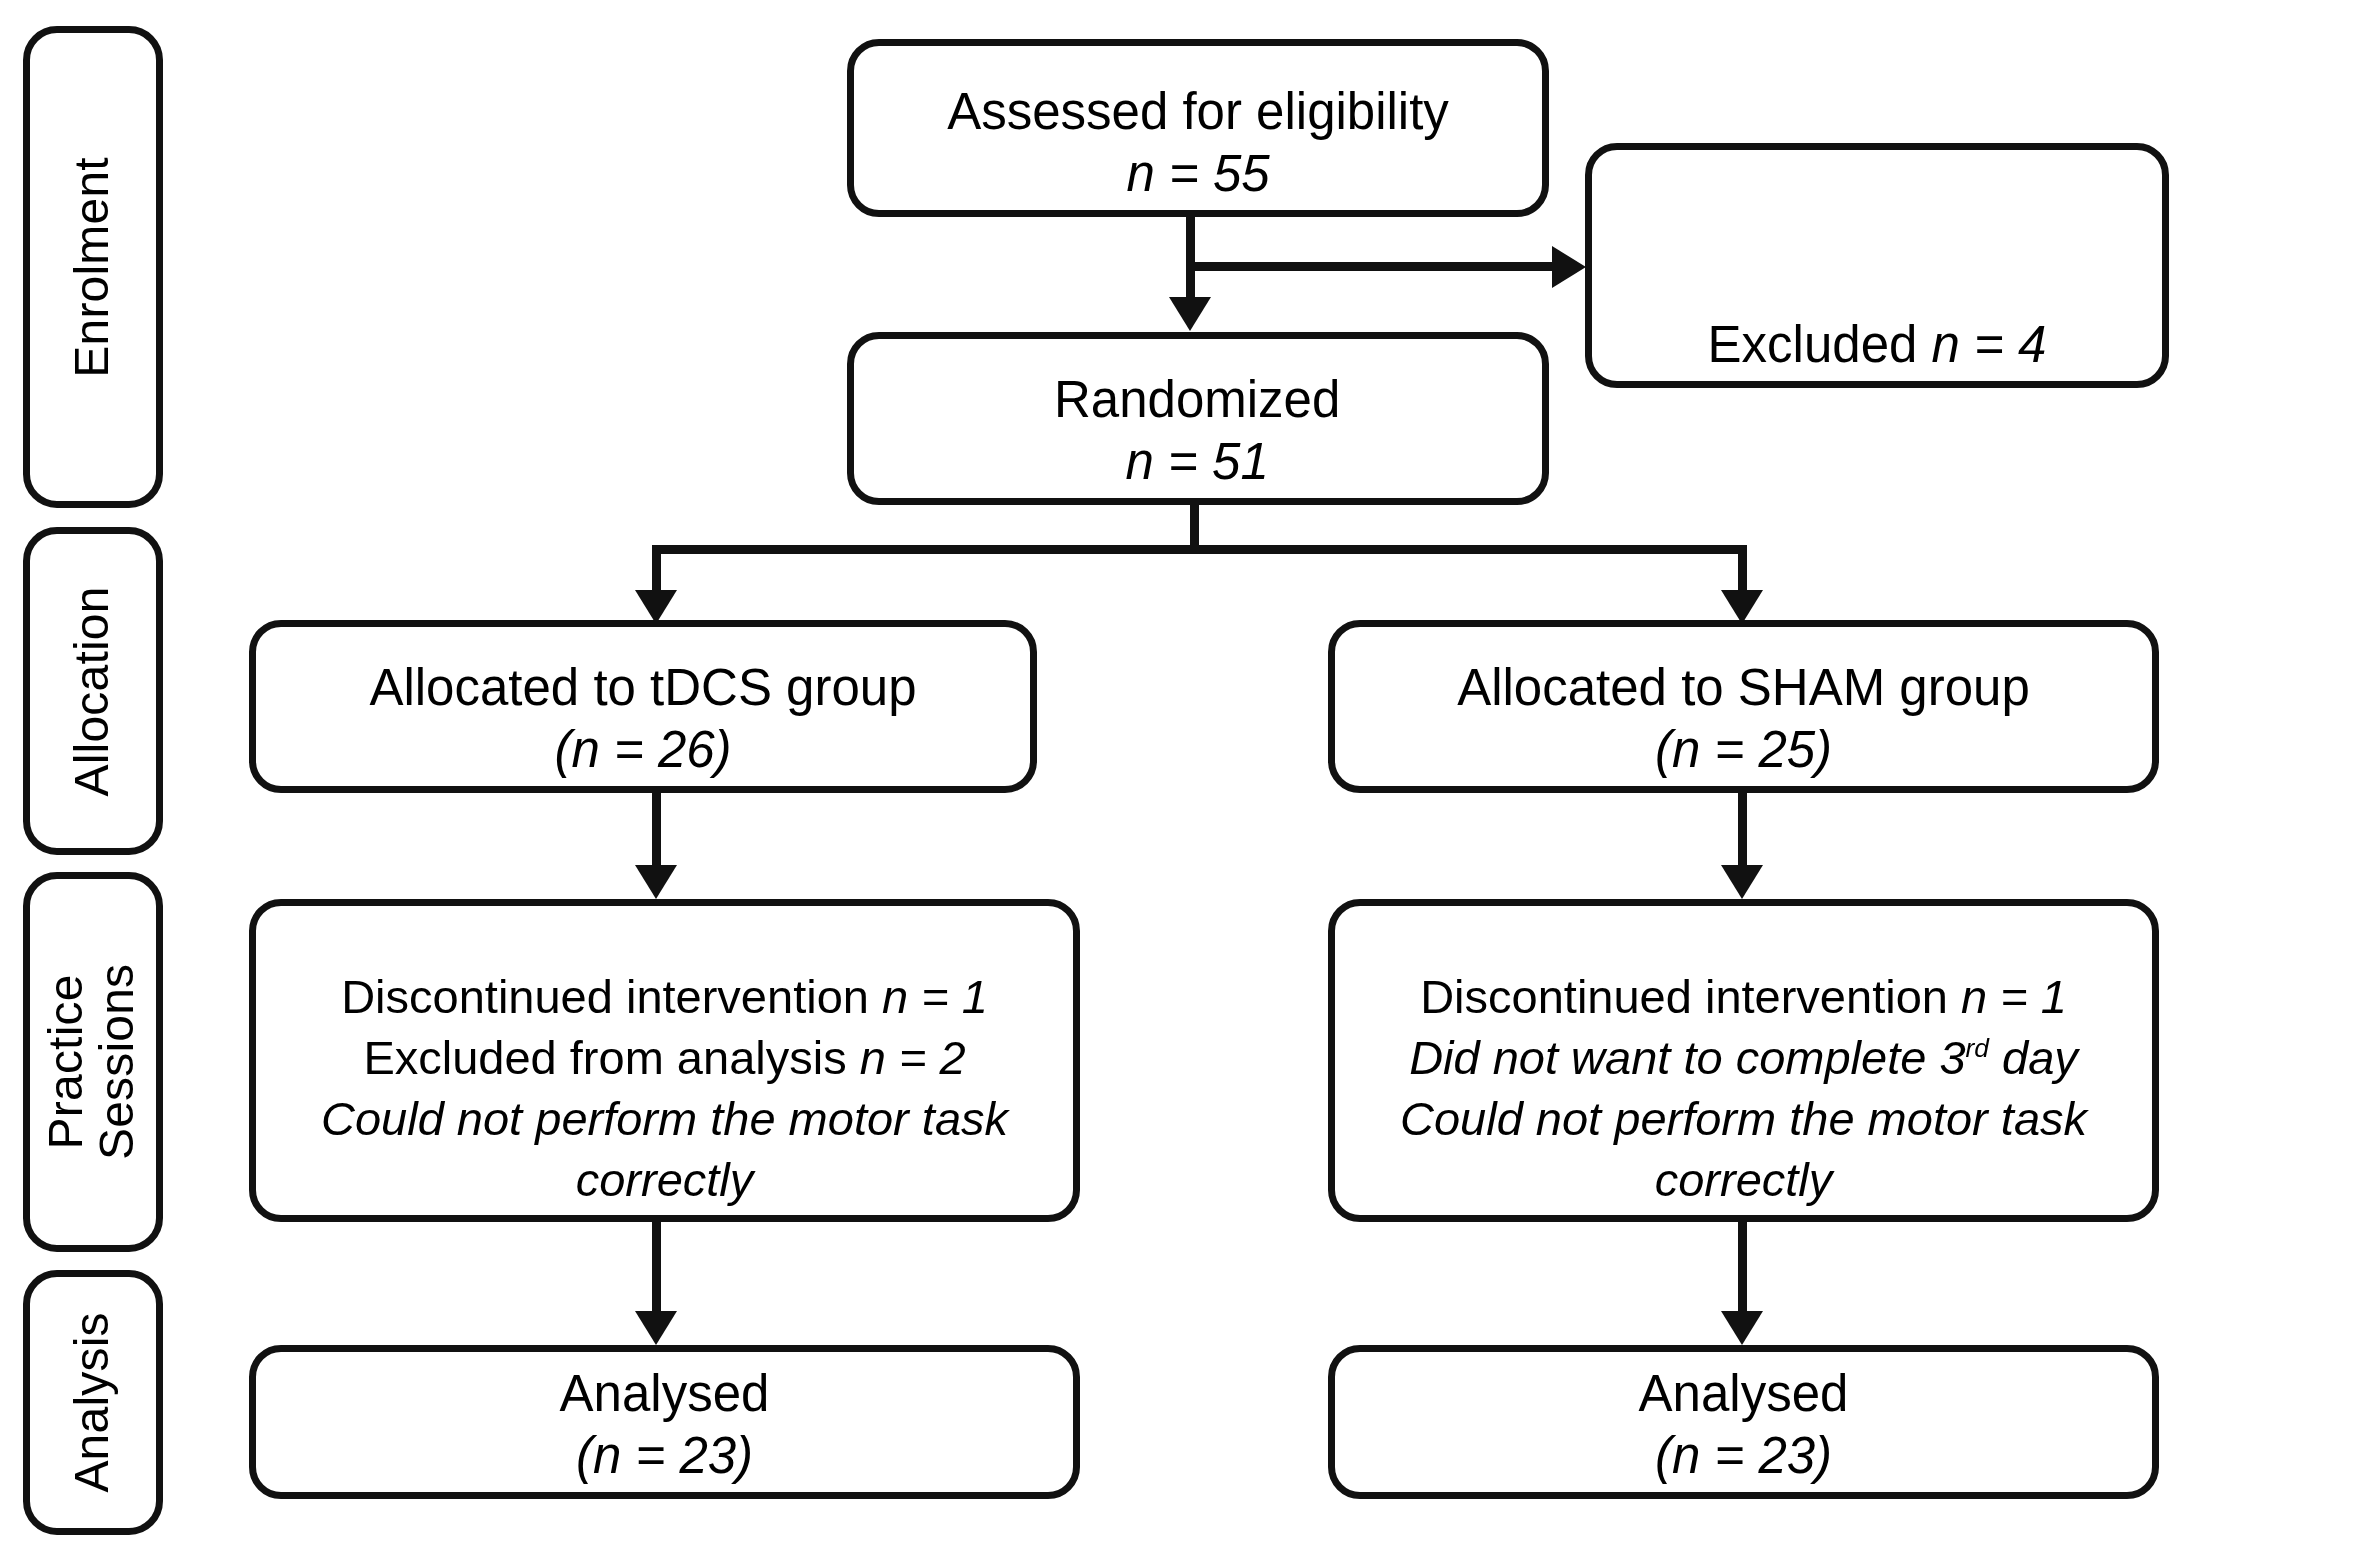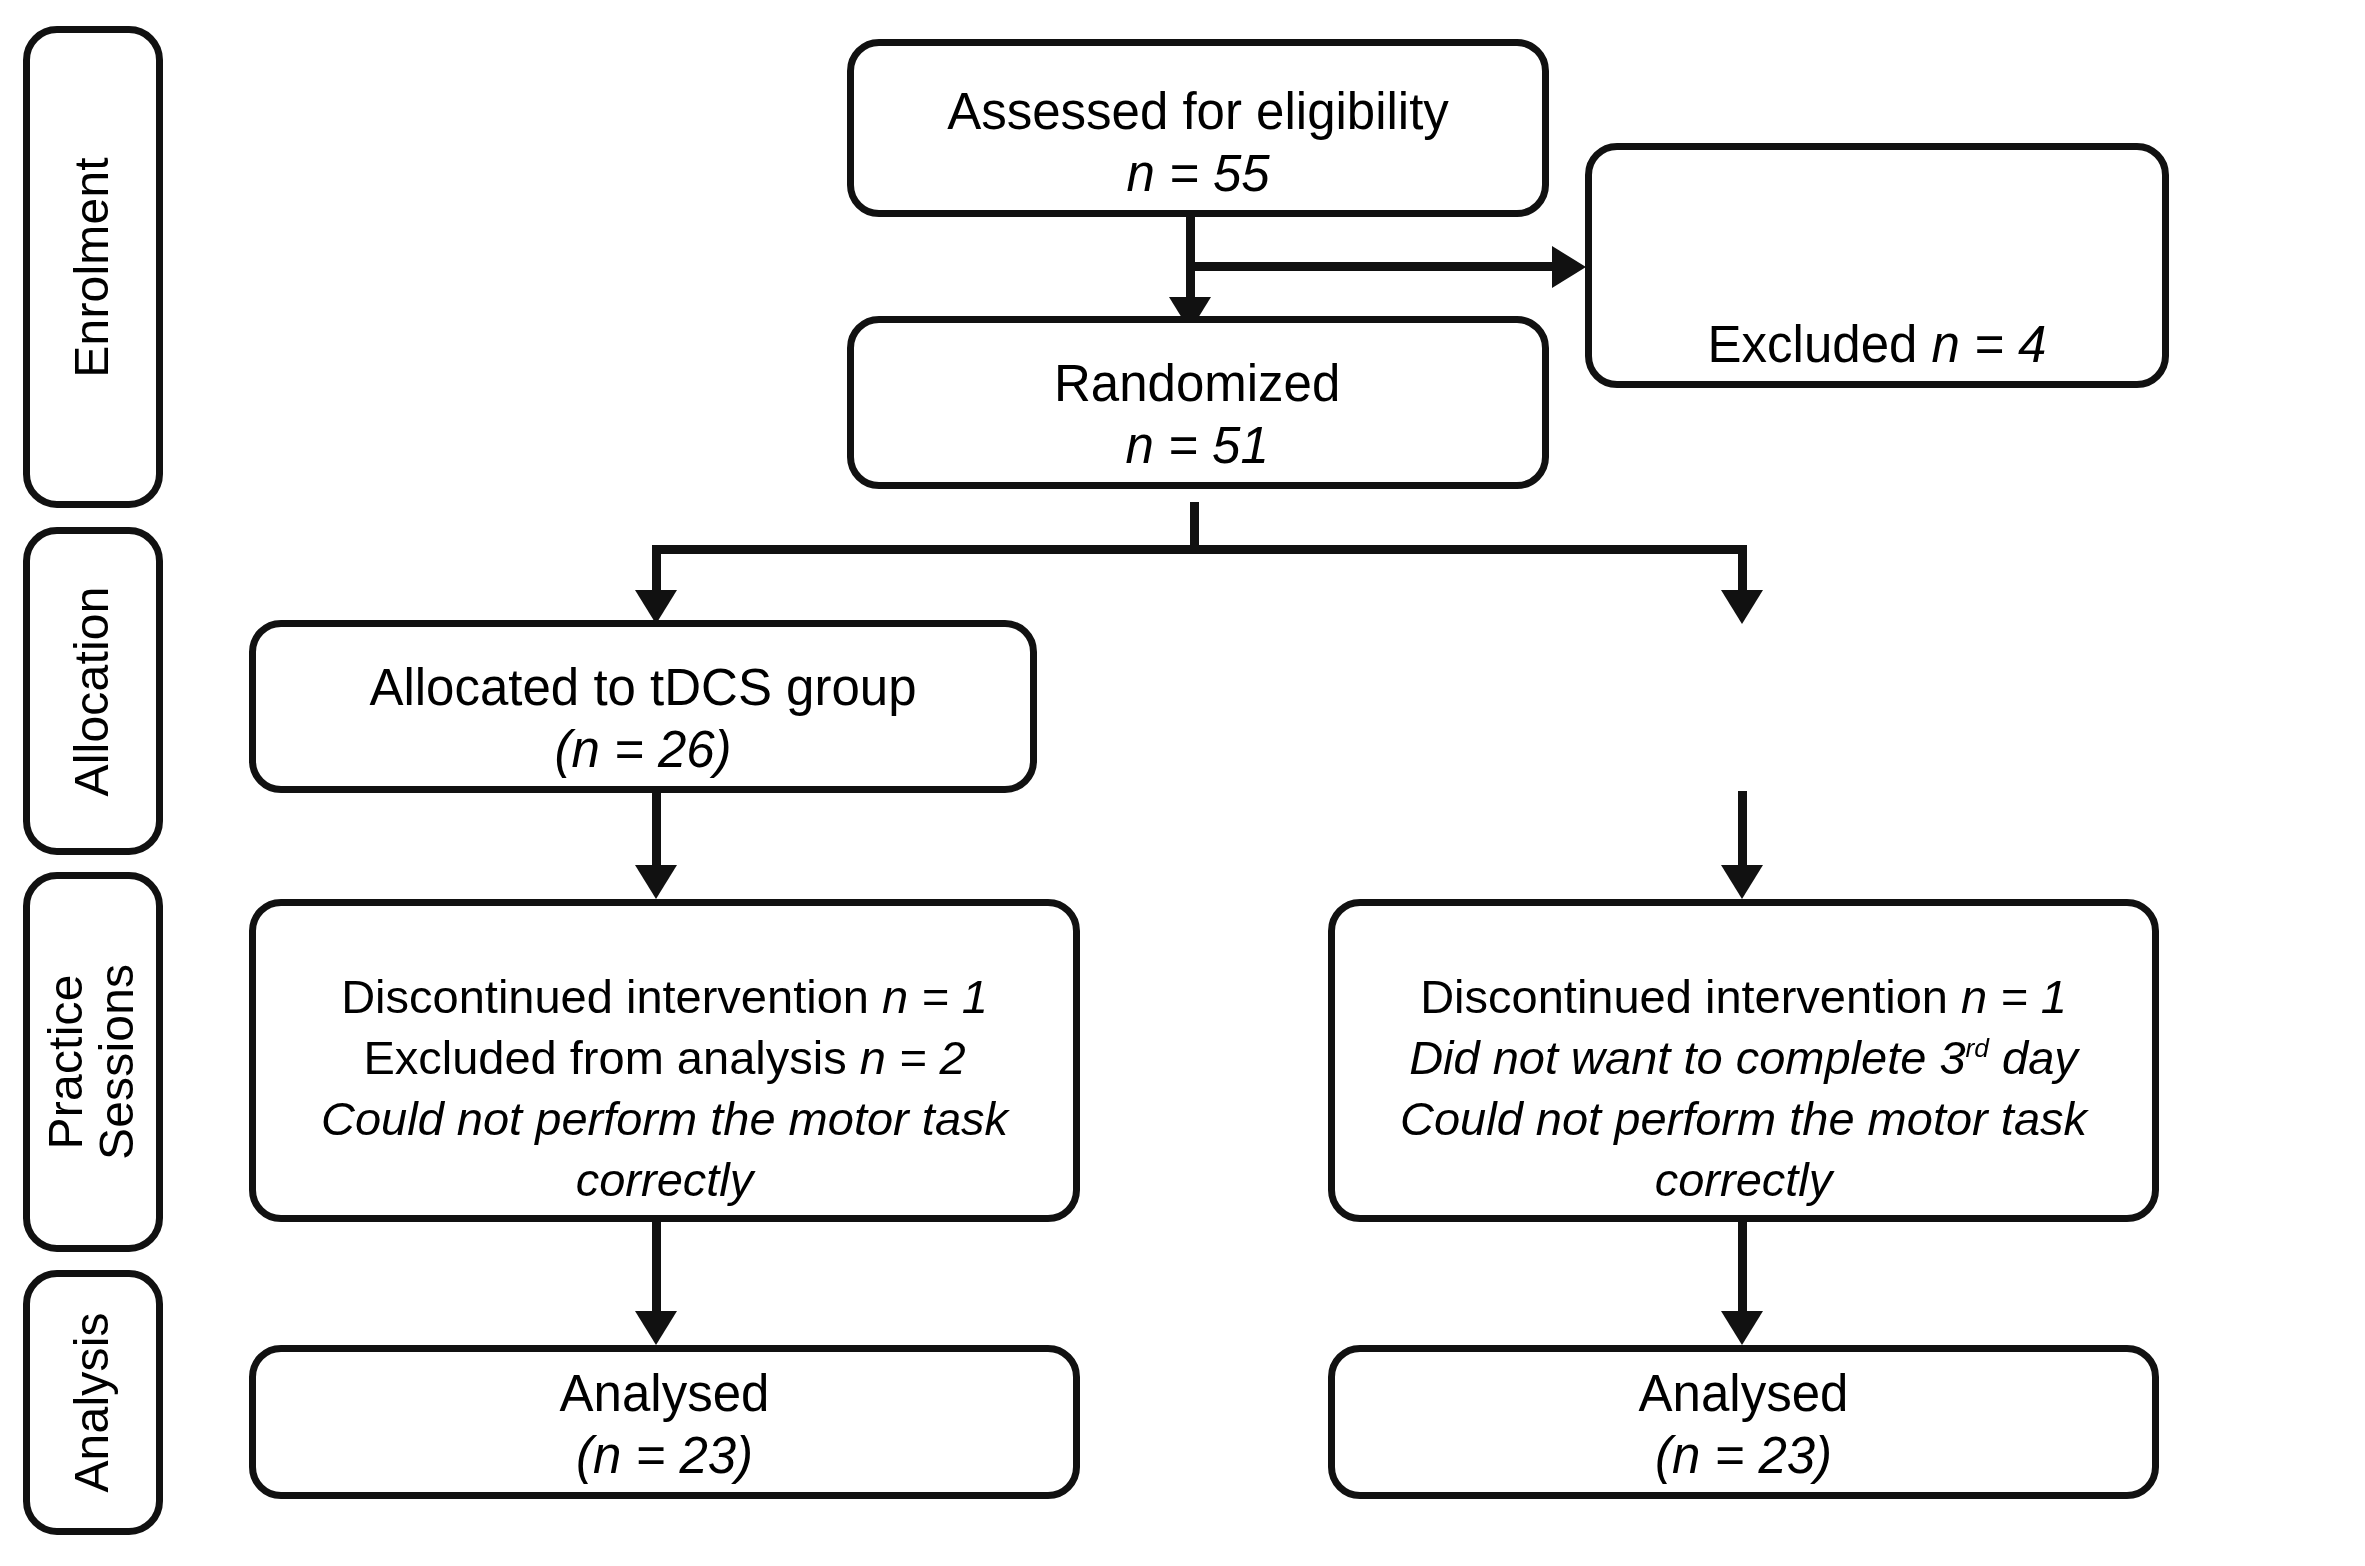--- a/index.html
+++ b/index.html
@@ -133,30 +133,34 @@
 
   <div class="node" style="left:847px; top:39px; width:702px; height:178px;">
     <div class="ln">Assessed for eligibility</div>
     <div class="ln it">n = 55</div>
   </div>
 
   <div class="node" style="left:1585px; top:143px; width:584px; height:245px;">
     <div class="ln"><span>Excluded </span><span class="it">n = 4</span></div>
   </div>
 
-  <div class="node" style="left:847px; top:316px; width:702px; height:173px;padding-left:16px;">
+  <div class="node" style="left:847px; top:332px; width:702px; height:173px;padding-left:16px;">
     <div class="ln">Randomized</div>
     <div class="ln it">n = 51</div>
   </div>
 
   <div class="node" style="left:249px; top:620px; width:788px; height:173px;">
     <div class="ln">Allocated to tDCS group</div>
     <div class="ln it">(n = 26)</div>
   </div>
 
+  <div class="node" style="left:1328px; top:620px; width:831px; height:173px;">
+    <div class="ln">Allocated to SHAM group</div>
+    <div class="ln it">(n = 25)</div>
+  </div>
 
   <div class="node practice" style="left:249px; top:899px; width:831px; height:323px;">
     <div class="ln"><span>Discontinued intervention </span><span class="it">n = 1</span></div>
     <div class="ln"><span>Excluded from analysis </span><span class="it">n = 2</span></div>
     <div class="ln it">Could not perform the motor task</div>
     <div class="ln it">correctly</div>
   </div>
 
   <div class="node practice" style="left:1328px; top:899px; width:831px; height:323px;">
     <div class="ln"><span>Discontinued intervention </span><span class="it">n = 1</span></div>

